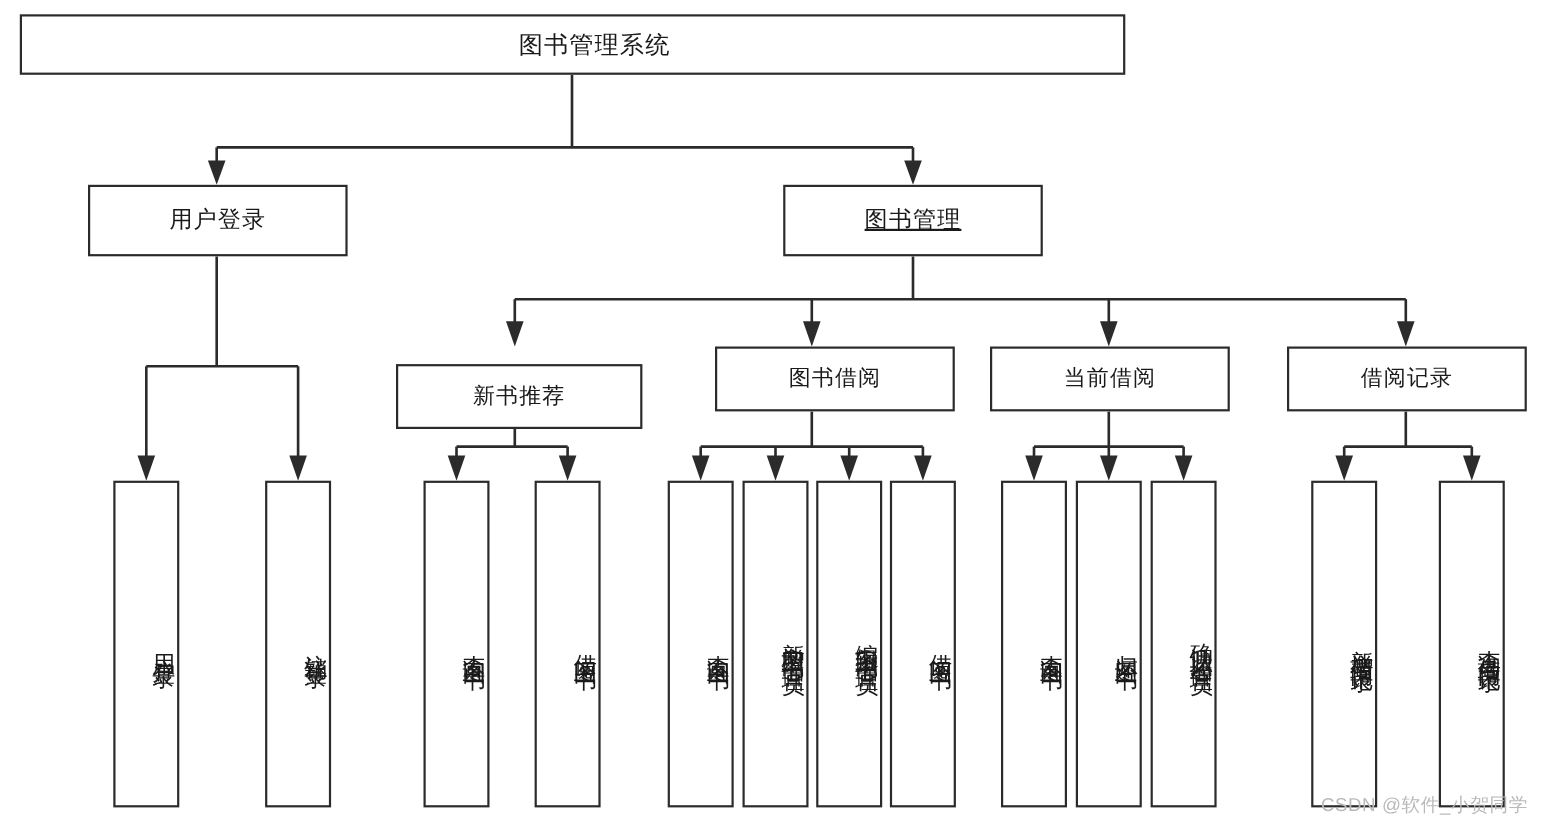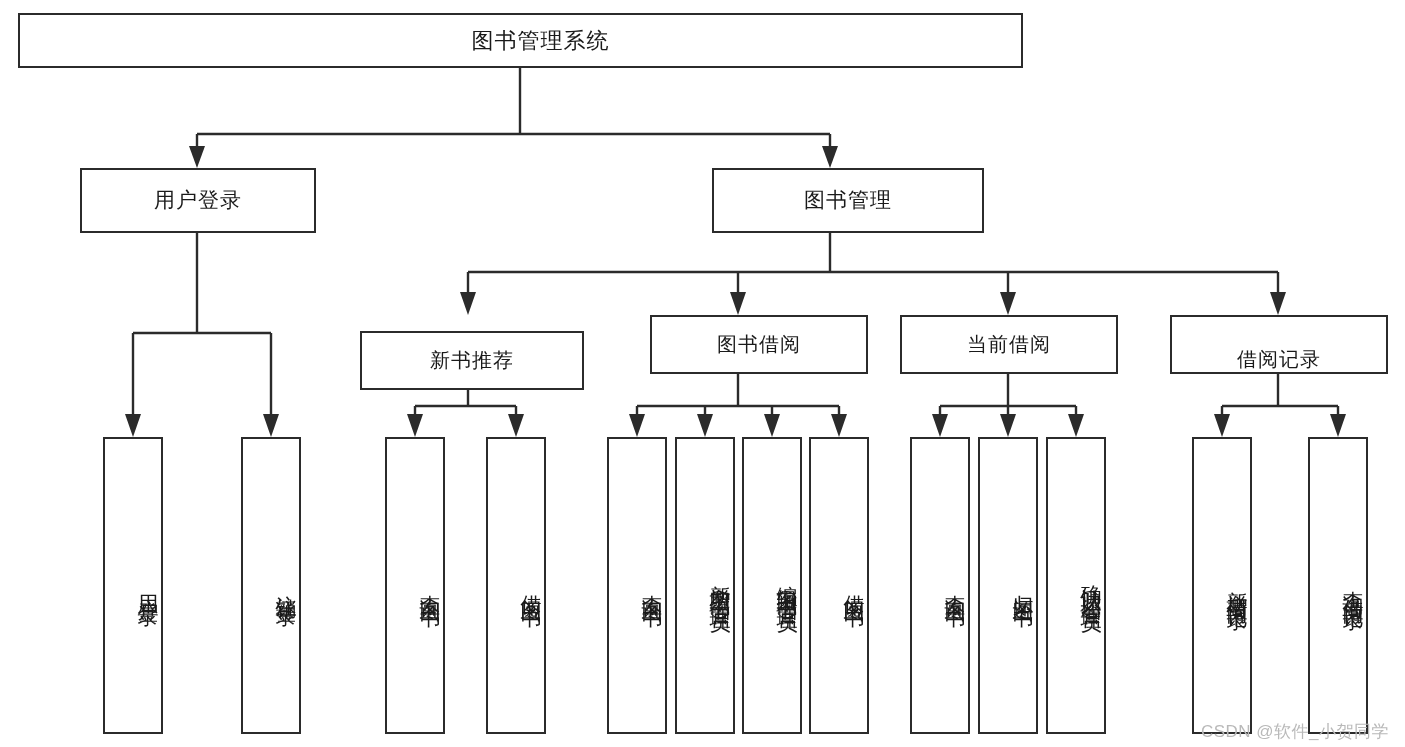--- a/index.html
+++ b/index.html
@@ -148,37 +148,37 @@
   </svg>
 
   <div class="node root" style="left:18px; top:13px; width:1005px; height:55px;">
     <span>图书管理系统</span>
   </div>
 
   <div class="node level2" style="left:80px; top:168px; width:236px; height:65px;">
     <span>用户登录</span>
   </div>
 
-  <div class="node level2" style="left:712px; top:168px; width:272px; height:65px;">
+  <div class="node level2" style="left:712px; top:168px; width:236px; height:65px;text-decoration:underline;">
     <span>图书管理</span>
   </div>
 
   <div class="node level3" style="left:360px; top:315px; width:224px; height:59px;margin-top:16px;">
     <span>新书推荐</span>
   </div>
 
   <div class="node level3" style="left:630px; top:315px; width:218px; height:59px;margin-left:20px;">
     <span>图书借阅</span>
   </div>
 
   <div class="node level3" style="left:900px; top:315px; width:218px; height:59px;">
     <span>当前借阅</span>
   </div>
 
-  <div class="node level3" style="left:1170px; top:315px; width:218px; height:59px;align-items:flex-end;">
+  <div class="node level3" style="left:1170px; top:315px; width:218px; height:59px;">
     <span>借阅记录</span>
   </div>
 
   <div class="node leaf" style="left:103px; top:437px; width:60px; height:297px;">
     <span class="vtext">用户登录</span>
   </div>
 
   <div class="node leaf" style="left:241px; top:437px; width:60px; height:297px;">
     <span class="vtext">注销登录</span>
   </div>

